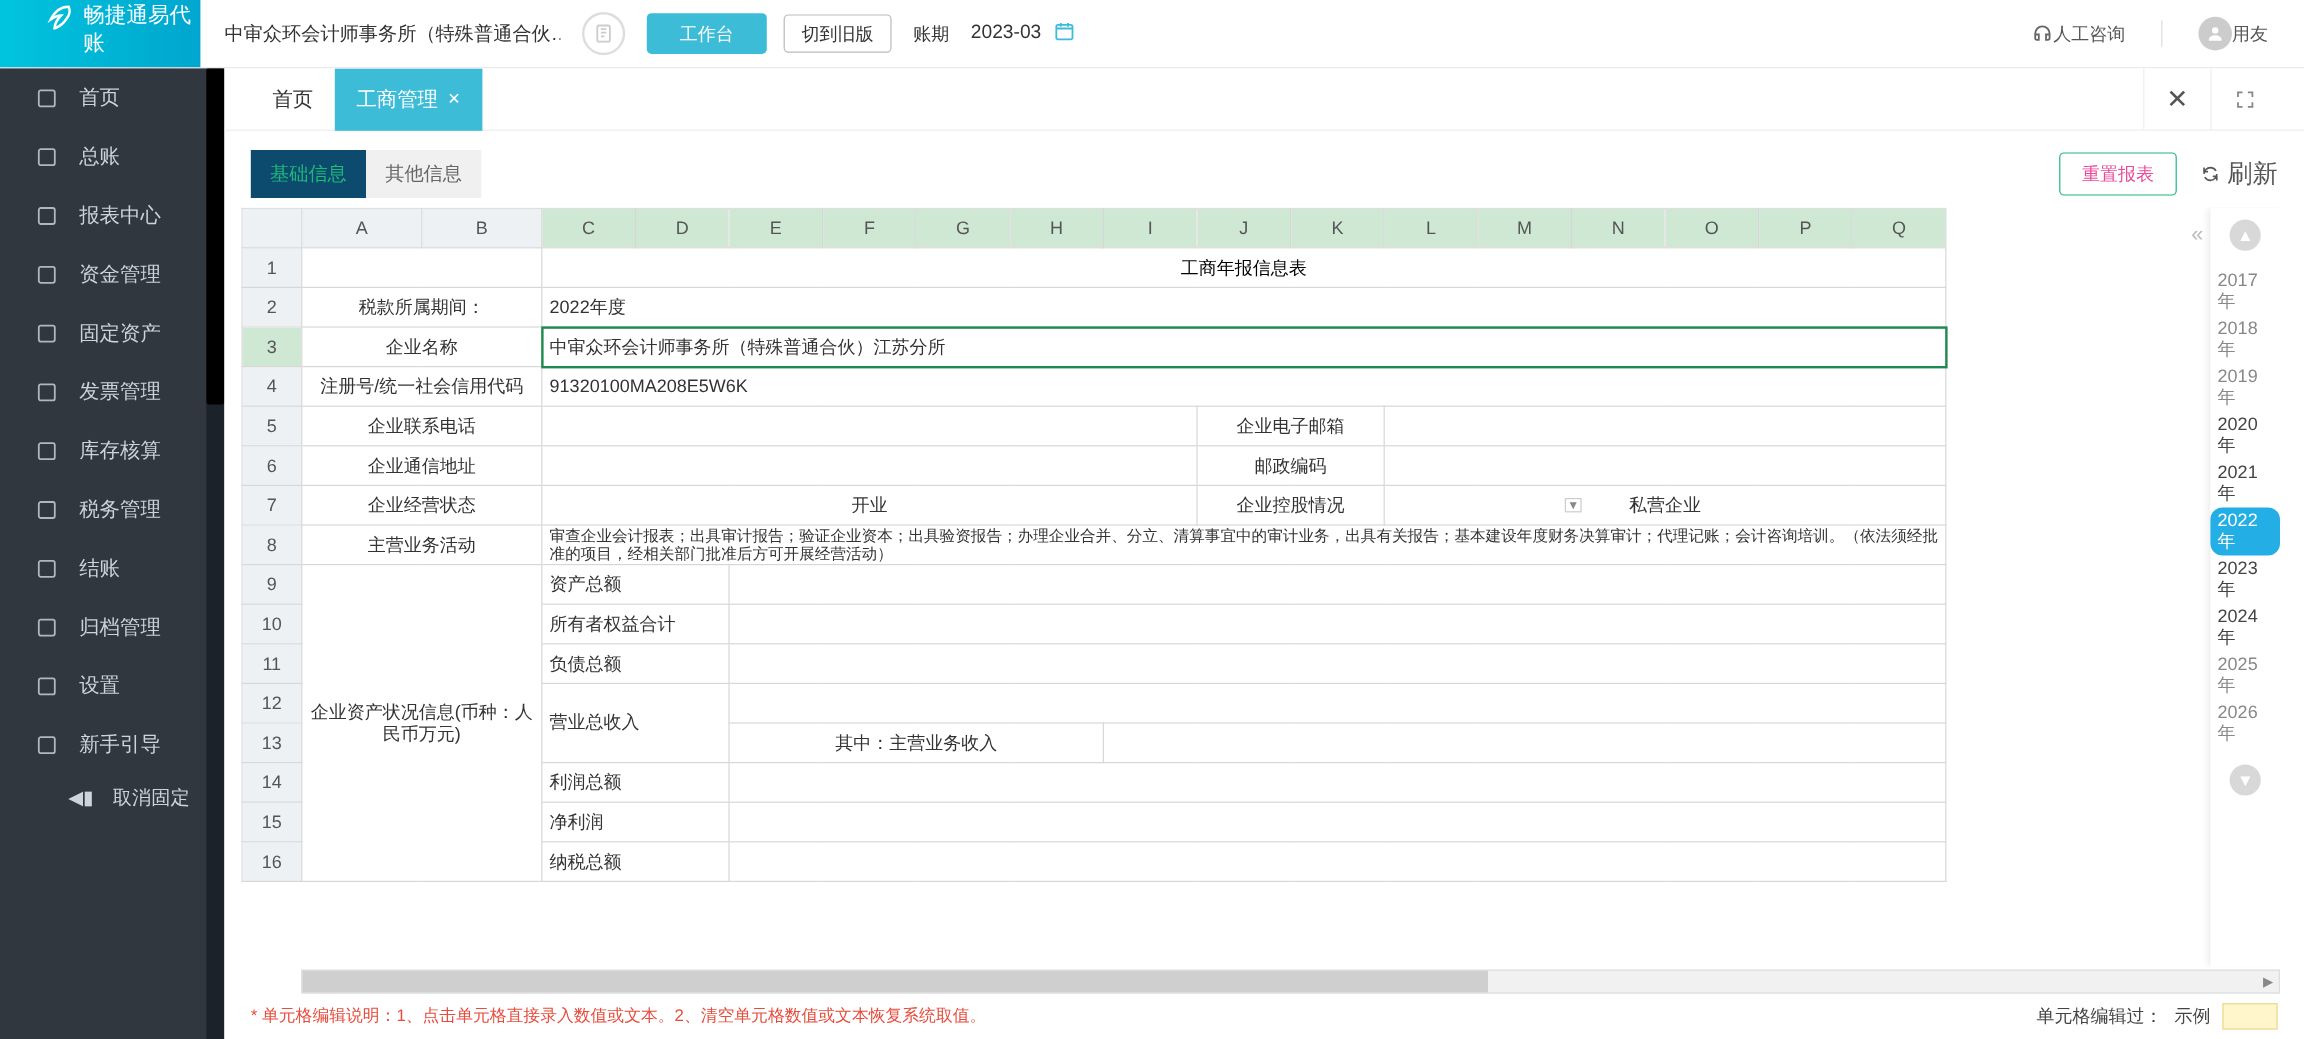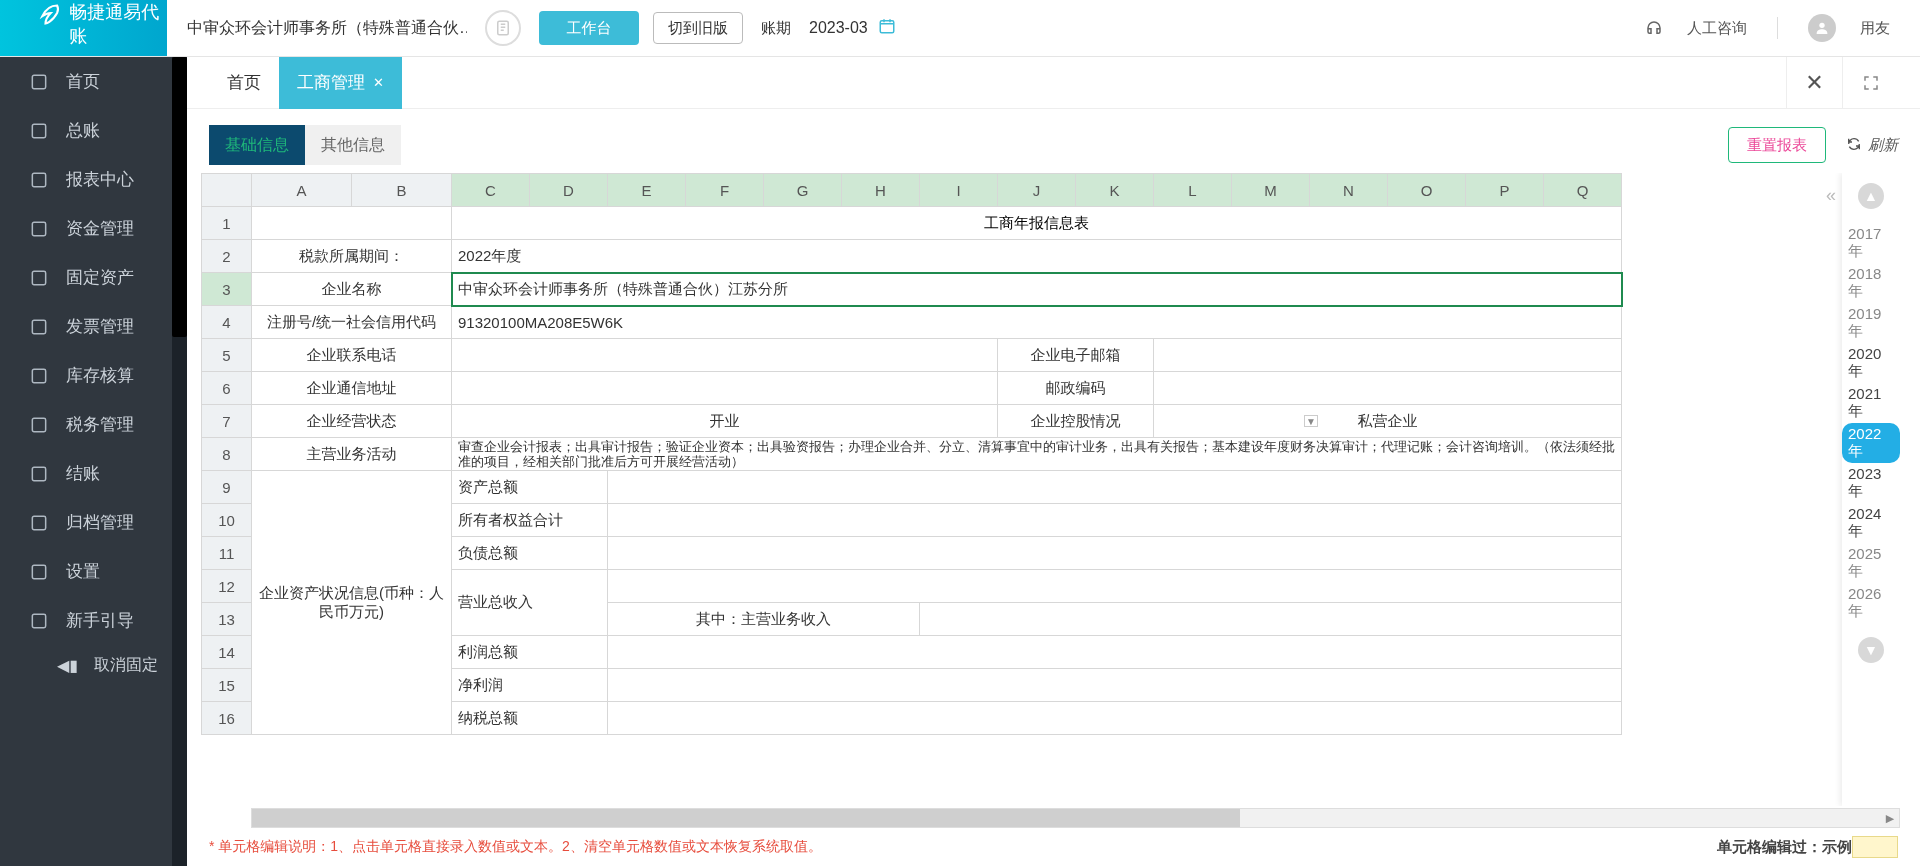--- a/index.html
+++ b/index.html
@@ -9,21 +9,21 @@
 .logo-area { width: 167px; height: 100%; background: linear-gradient(to right,#00c4de,#00a6ce); display: flex; align-items: flex-start; padding-left: 36px; color: #fff; font-size: 18px; font-weight: 500; }
 .logo-icon { width: 28px; height: 28px; margin-right: 8px; }
 .company-sel { margin-left: 20px; color: #333; font-size: 16px; max-width: 280px; white-space: nowrap; overflow: hidden; text-overflow: ellipsis; cursor: pointer; display:flex; align-items:center; }
 .circ-icon { width: 36px; height: 36px; border: 2px solid #ddd; border-radius: 50%; margin-left: 18px; display:flex; align-items:center; justify-content:center; color:#ccc; font-size:18px; }
 .workbench-btn { margin-left: 18px; background:#3dbcd8; color:#fff; border:none; height:34px; width:100px; border-radius:4px; font-size:15px; cursor:pointer; }
 .oldver-btn { margin-left: 14px; border:1px solid #bbb; background:#fff; height:32px; width:90px; border-radius:4px; font-size:15px; cursor:pointer; color:#333; }
 .period-label { margin-left: 18px; font-size:15px; color:#333; }
 .period-val { margin-left: 18px; font-size:16px; color:#333; }
 .cal-icon { margin-left:10px; color:#3dbcd8; font-size:18px; cursor:pointer; }
 .topright { margin-left:auto; display:flex; align-items:center; padding-right:30px; gap:30px; font-size:15px; color:#555; }
-.tr-item { display:flex; align-items:center; gap:24px; cursor:pointer; }
+.tr-item { display:flex; align-items:center; gap:0; cursor:pointer; }
 .head-icon { width:18px; height:18px; }
 .avatar { width:28px; height:28px; background:#ccc; border-radius:50%; display:flex; align-items:center; justify-content:center; color:#fff; }
 
 .main { display:flex; height: calc(866px - 57px); }
 .sidebar { width:187px; background:#30373f; color:#ccd3da; overflow:hidden; position:relative; }
 .side-item { height:49px; display:flex; align-items:center; padding-left:28px; font-size:17px; cursor:pointer; gap:16px; }
 .side-item.small { font-size:16px; height:40px; justify-content:center; cursor:pointer; }
 .side-icon { width:22px; height:22px; display:flex; align-items:center; justify-content:center; }
 .side-scroll { position:absolute; right:0; top:0; width:15px; height:100%; background:#1c2229; }
 .side-thumb { width:100%; height:280px; background:#000; border-radius:2px; }
@@ -34,21 +34,21 @@
 .pgtab.active { background:#3dbcd8; color:#fff; }
 .pgtab .close { margin-left:8px; font-size:13px; }
 .close-x { margin-left:auto; width:56px; display:flex; align-items:center; justify-content:center; font-size:22px; color:#555; cursor:pointer; border-left:1px solid #eee; height:100%; }
 .expand-icon { width:56px; display:flex; align-items:center; justify-content:center; cursor:pointer; height:100%; color:#888; border-left:1px solid #eee; }
 
 .subtabs { height:48px; display:flex; align-items:center; padding:0 22px; gap:0; margin-top:12px; }
 .stab { padding:0 16px; height:40px; display:flex; align-items:center; font-size:16px; cursor:pointer; color:#666; background:#f0f0f0; }
 .stab.active { color:#1fb87a; background:#0c4a6e; }
 .subtabs .rbtns { margin-left:auto; display:flex; gap:20px; align-items:center; }
 .reset-btn { border:1px solid #1fb87a; color:#ec4899; background:#fff; height:36px; padding:0 18px; border-radius:4px; font-size:15px; cursor:pointer; }
-.refresh { display:flex; align-items:flex-start; gap:6px; color:#555; font-size:15px; cursor:pointer;font-style:italic; }
+.refresh { display:flex; align-items:center; gap:6px; color:#555; font-size:21px; cursor:pointer; }
 
 .sheet-wrap { flex:1; position:relative; margin:4px 20px 0 14px; display:flex; overflow:hidden; }
 .sheet { flex:1; overflow:hidden; position:relative; }
 table.grid { border-collapse:collapse; table-layout:fixed; }
 table.grid th, table.grid td { border:1px solid #d7d7d7; height:33px; font-size:15px; background:#fff; overflow:hidden; }
 table.grid th { background:#eef1f3; font-weight:normal; color:#555; text-align:center; }
 table.grid th.selcol { background:#cfe8d4; }
 table.grid td.rnum { background:#eef1f3; text-align:center; color:#555; width:50px; }
 table.grid td.rnum.selrow { background:#cfe8d4; }
 table.grid td.lab { text-align:center; color:#333; }
@@ -56,21 +56,21 @@
 table.grid td.selcell { outline:2px solid #1f8a4f; outline-offset:-1px; }
 .sheet-title { text-align:center; font-size:20px; height:33px;margin-top:30px; }
 .dd-handle { position:absolute; width:14px; height:12px; display:flex; align-items:center; justify-content:center; color:#888; font-size:10px; pointer-events:auto; cursor:pointer; background:#fff; border:1px solid #ccc; }
 
 .hscroll { height:20px; margin:2px 20px 0 64px; background:#f1f1f1; border:1px solid #ddd; position:relative; }
 .hscroll .thumb { position:absolute; left:0; width:60%; top:0; bottom:0; background:#cfcfcf; }
 .hscroll .arr { position:absolute; top:0; bottom:0; width:18px; display:flex; align-items:center; justify-content:center; color:#888; font-size:11px; }
 
 .footer { height:38px; display:flex; align-items:center; padding:0 22px; font-size:14px; }
 .foot-note { color:#e74c3c; }
-.foot-right { margin-left:auto; display:flex; align-items:center; font-size:15px; color:#444;font-weight:bold; }
+.foot-right { margin-left:auto; display:flex; align-items:center; gap:10px; font-size:15px; color:#444; }
 .example-box { width:46px; height:22px; background:#fff6cc; border:1px solid #e8d98a; }
 
 .year-panel { width:58px; background:#fff; box-shadow:-2px 0 6px rgba(0,0,0,0.08); display:flex; flex-direction:column; align-items:center; padding:10px 0; gap:14px; font-size:15px; color:#888; }
 .year-panel .yr { cursor:pointer; padding:2px 6px; border-radius:10px; }
 .year-panel .yr.near { color:#444; }
 .year-panel .yr.active { background:#23aee5; color:#fff; }
 .year-panel .upd, .year-panel .dnn { width:26px; height:26px; border-radius:50%; background:#d8d8d8; display:flex; align-items:center; justify-content:center; color:#fff; font-size:14px; cursor:pointer; }
 .year-collapse { width:22px; display:flex; align-items:flex-start; justify-content:center; padding-top:12px; color:#bbb; font-size:18px; cursor:pointer; }
 </style>
 </head>

